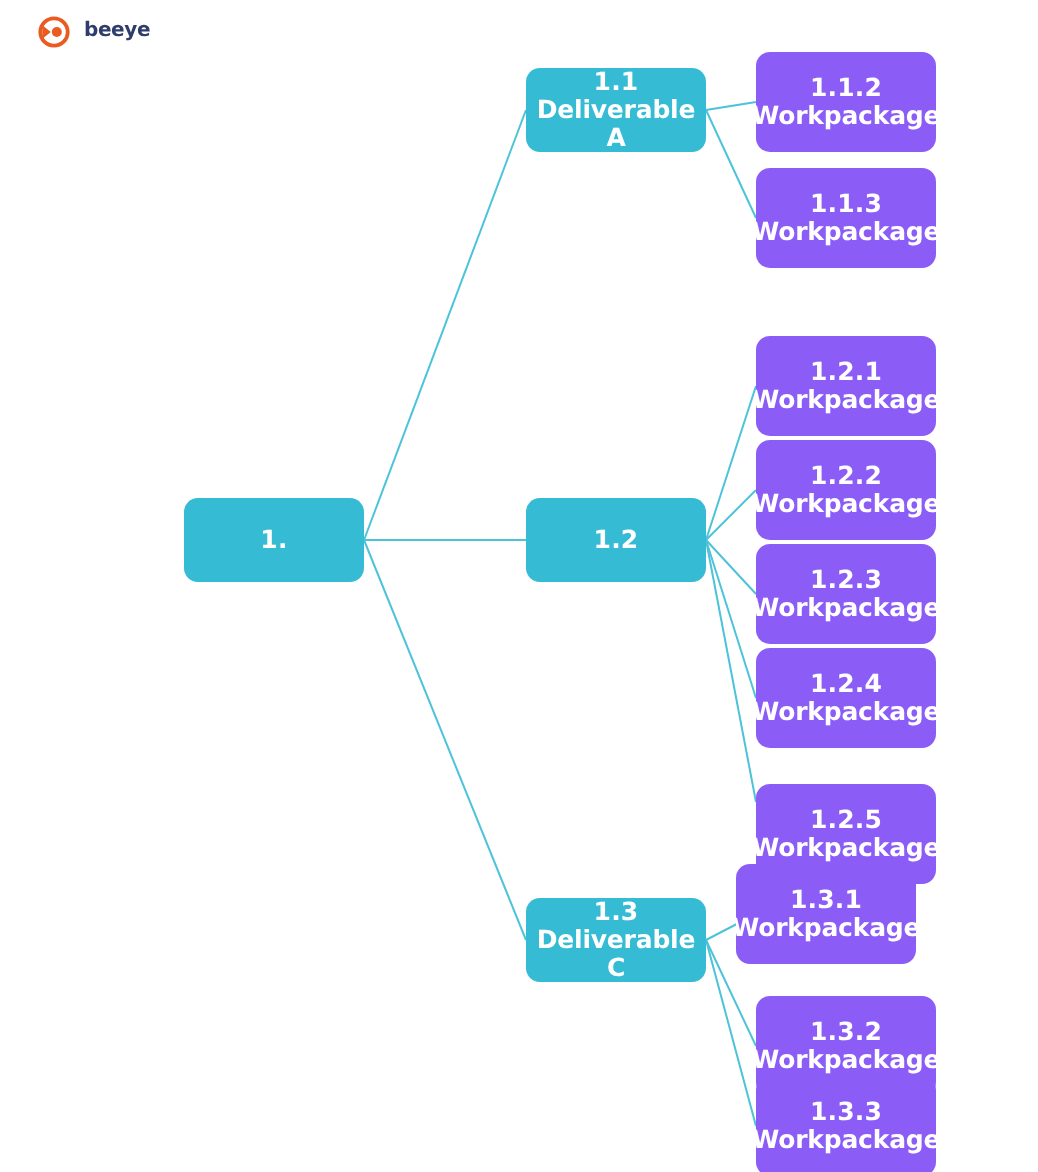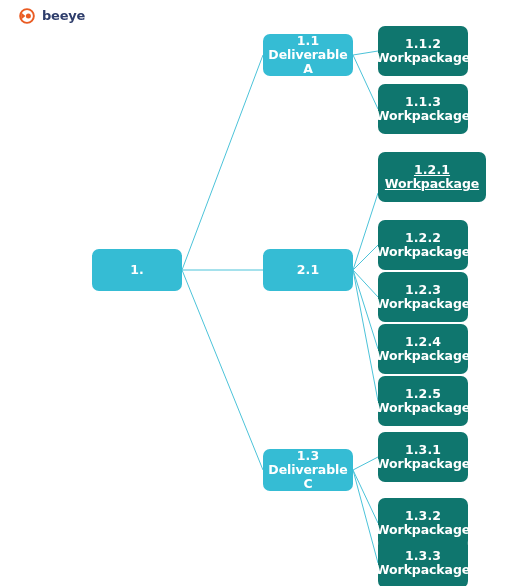--- a/index.html
+++ b/index.html
@@ -28,21 +28,21 @@
   }
   #brand .mark {
     width: 18px;
     height: 18px;
     position: relative;
     flex: 0 0 auto;
   }
   #brand .mark svg { display: block; }
   #brand .wordmark {
     font-family: "DejaVu Sans", sans-serif;
-    font-size: 13px;
+    font-size: 10px;
     font-weight: 700;
     letter-spacing: -0.2px;
     color: #2e3d6b;
     line-height: 18px;
   }
 
   
   #wbs {
     position: absolute;
     inset: 0;
@@ -80,21 +80,21 @@
     font-weight: 700;
     font-size: 12.5px;
     letter-spacing: -0.1px;
   }
 
   .node.level-root,
   .node.level-deliverable {
     background: #35bcd4;
   }
   .node.level-workpackage {
-    background: #0f766e;
+    background: #8b5cf6;
   }
   .node.level-workpackage .code,
   .node.level-workpackage .title {
     font-weight: 700;
   }
 </style>
 </head>
 <body>
 
 <div id="brand">
@@ -127,55 +127,55 @@
     </svg>
   <div id="nodes">
       <div class="node level-root" style="left: 92px; top: 249px; width: 90px; height: 42px;">
         <div class="code">1.</div>
       </div>
       <div class="node level-deliverable" style="left: 263px; top: 34px; width: 90px; height: 42px;">
         <div class="code">1.1</div>
         <div class="title">Deliverable A</div>
       </div>
       <div class="node level-deliverable" style="left: 263px; top: 249px; width: 90px; height: 42px;">
-        <div class="code">2.1</div>
+        <div class="code">1.2</div>
       </div>
       <div class="node level-deliverable" style="left: 263px; top: 449px; width: 90px; height: 42px;">
         <div class="code">1.3</div>
         <div class="title">Deliverable C</div>
       </div>
       <div class="node level-workpackage" style="left: 378px; top: 26px; width: 90px; height: 50px;">
         <div class="code">1.1.2</div>
         <div class="title">Workpackage</div>
       </div>
       <div class="node level-workpackage" style="left: 378px; top: 84px; width: 90px; height: 50px;">
         <div class="code">1.1.3</div>
         <div class="title">Workpackage</div>
       </div>
-      <div class="node level-workpackage" style="left: 378px; top: 152px; width: 108px; height: 50px; text-decoration: underline;">
+      <div class="node level-workpackage" style="left: 378px; top: 168px; width: 90px; height: 50px;">
         <div class="code">1.2.1</div>
         <div class="title">Workpackage</div>
       </div>
       <div class="node level-workpackage" style="left: 378px; top: 220px; width: 90px; height: 50px;">
         <div class="code">1.2.2</div>
         <div class="title">Workpackage</div>
       </div>
       <div class="node level-workpackage" style="left: 378px; top: 272px; width: 90px; height: 50px;">
         <div class="code">1.2.3</div>
         <div class="title">Workpackage</div>
       </div>
       <div class="node level-workpackage" style="left: 378px; top: 324px; width: 90px; height: 50px;">
         <div class="code">1.2.4</div>
         <div class="title">Workpackage</div>
       </div>
-      <div class="node level-workpackage" style="left: 378px; top: 376px; width: 90px; height: 50px; text-align: center;">
+      <div class="node level-workpackage" style="left: 378px; top: 392px; width: 90px; height: 50px; text-align: center;">
         <div class="code">1.2.5</div>
         <div class="title">Workpackage</div>
       </div>
-      <div class="node level-workpackage" style="left: 378px; top: 432px; width: 90px; height: 50px; justify-content: center;">
+      <div class="node level-workpackage" style="left: 368px; top: 432px; width: 90px; height: 50px; justify-content: center;">
         <div class="code">1.3.1</div>
         <div class="title">Workpackage</div>
       </div>
       <div class="node level-workpackage" style="left: 378px; top: 498px; width: 90px; height: 50px;">
         <div class="code">1.3.2</div>
         <div class="title">Workpackage</div>
       </div>
       <div class="node level-workpackage" style="left: 378px; top: 538px; width: 90px; height: 50px;">
         <div class="code">1.3.3</div>
         <div class="title">Workpackage</div>

